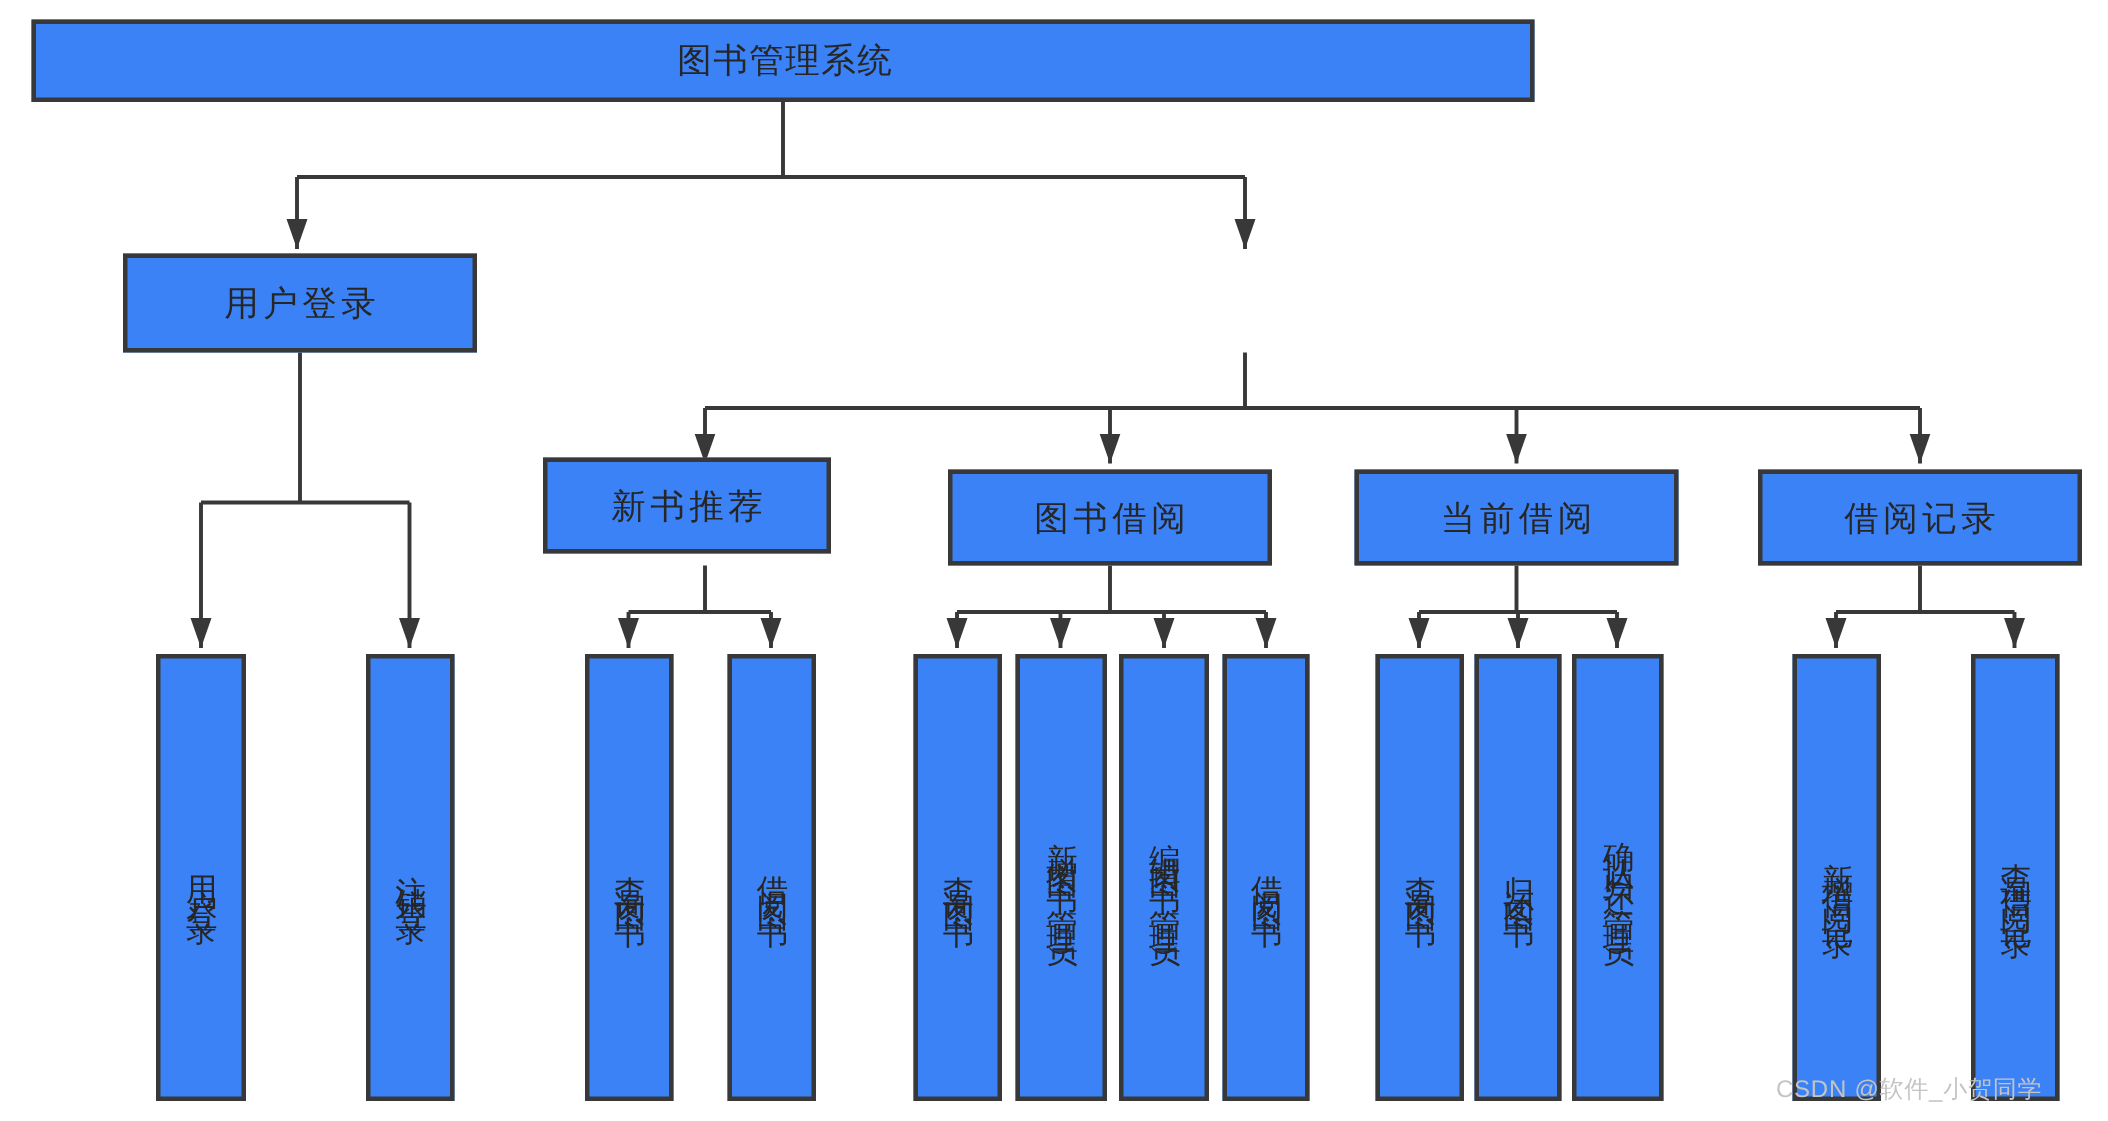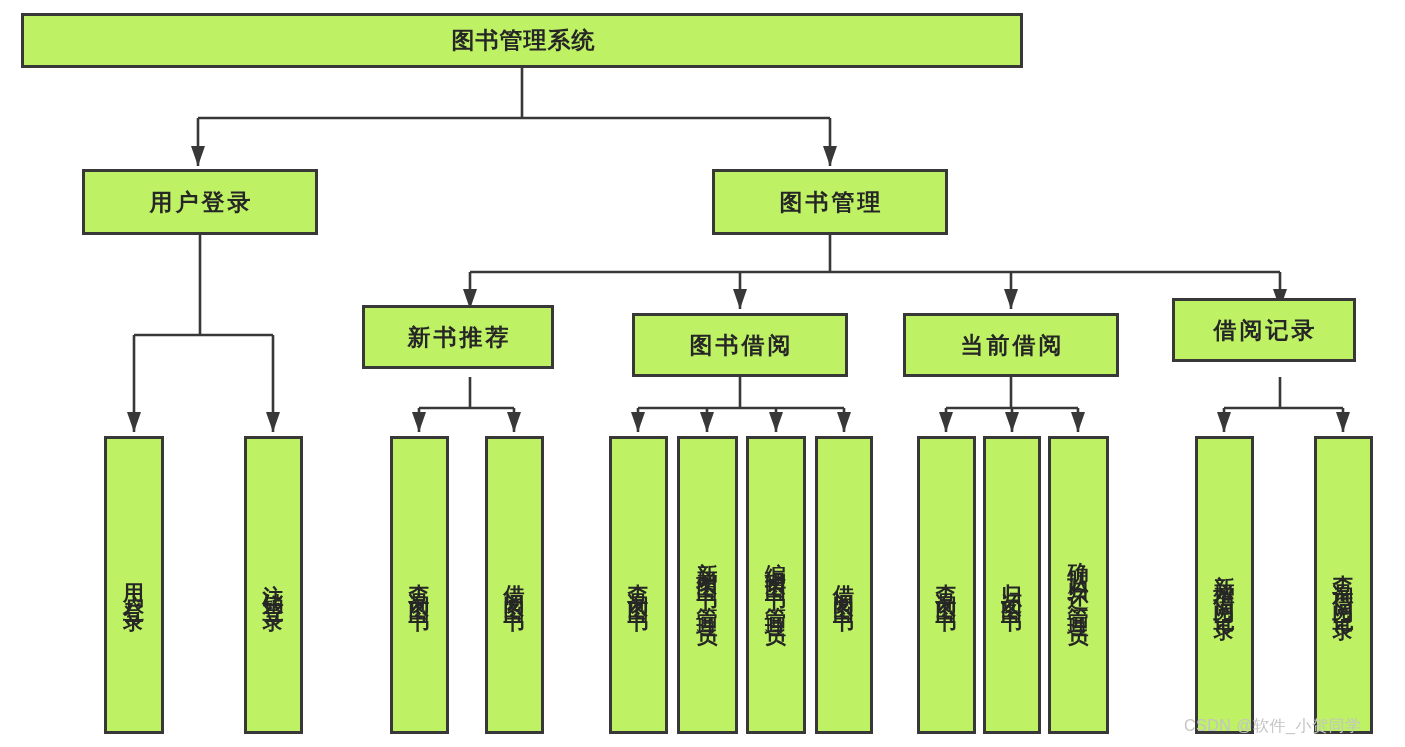--- a/index.html
+++ b/index.html
@@ -8,45 +8,44 @@
     width:1405px;height:747px;
     background:#ffffff;
     font-family:"Liberation Sans","DejaVu Sans",sans-serif;
     overflow:hidden;
   }
   #connectors{position:absolute;left:0;top:0;width:1405px;height:747px;}
   .box{
     position:absolute;
     box-sizing:border-box;
     border:3px solid #383838;
-    background:#bef264;
+    background:#3b82f6;
     display:flex;align-items:center;justify-content:center;
     color:#262626;
-    font-weight:bold;
   }
   .hbox{font-size:23px;letter-spacing:3px;text-indent:3px;white-space:nowrap;}
   .title-box{font-size:23px;letter-spacing:1px;}
   .vbox span{
     writing-mode:vertical-rl;
     font-size:21px;
     letter-spacing:9px;
     line-height:1;
     color:#262626;
     white-space:nowrap;
   }
   
   .n-root{left:21px;top:13px;width:1002px;height:55px;}
   
   .n-userlogin{left:82px;top:169px;width:236px;height:66px;}
   .n-bookmgmt{left:712px;top:169px;width:236px;height:66px;}
   
   .n-newrec{left:362px;top:305px;width:192px;height:64px;}
   .n-bookborrow{left:632px;top:313px;width:216px;height:64px;}
   .n-currentborrow{left:903px;top:313px;width:216px;height:64px;}
-  .n-borrowrecords{left:1172px;top:298px;width:184px;height:64px;}
+  .n-borrowrecords{left:1172px;top:313px;width:216px;height:64px;}
   
   .vbox{top:436px;height:298px;}
   .v-login{left:104px;width:60px;}
   .v-logout{left:244px;width:59px;}
   .v-query1{left:390px;width:59px;}
   .v-borrow1{left:485px;width:59px;}
   .v-query2{left:609px;width:59px;}
   .v-add{left:677px;width:61px;}
   .v-edit{left:746px;width:60px;}
   .v-borrow2{left:815px;width:58px;}
@@ -108,23 +107,20 @@
     <line x1="1343" y1="408" x2="1343" y2="432" marker-end="url(#arrow)"></line>
   </svg>
 
   <div class="box hbox title-box n-root">
     <span>图书管理系统</span>
   </div>
 
   <div class="box hbox n-userlogin">
     <span>用户登录</span>
   </div>
-  <div class="box hbox n-bookmgmt">
-    <span>图书管理</span>
-  </div>
 
   <div class="box hbox n-newrec">
     <span>新书推荐</span>
   </div>
   <div class="box hbox n-currentborrow">
     <span>当前借阅</span>
   </div>
   <div class="box hbox n-bookborrow">
     <span>图书借阅</span>
   </div>

